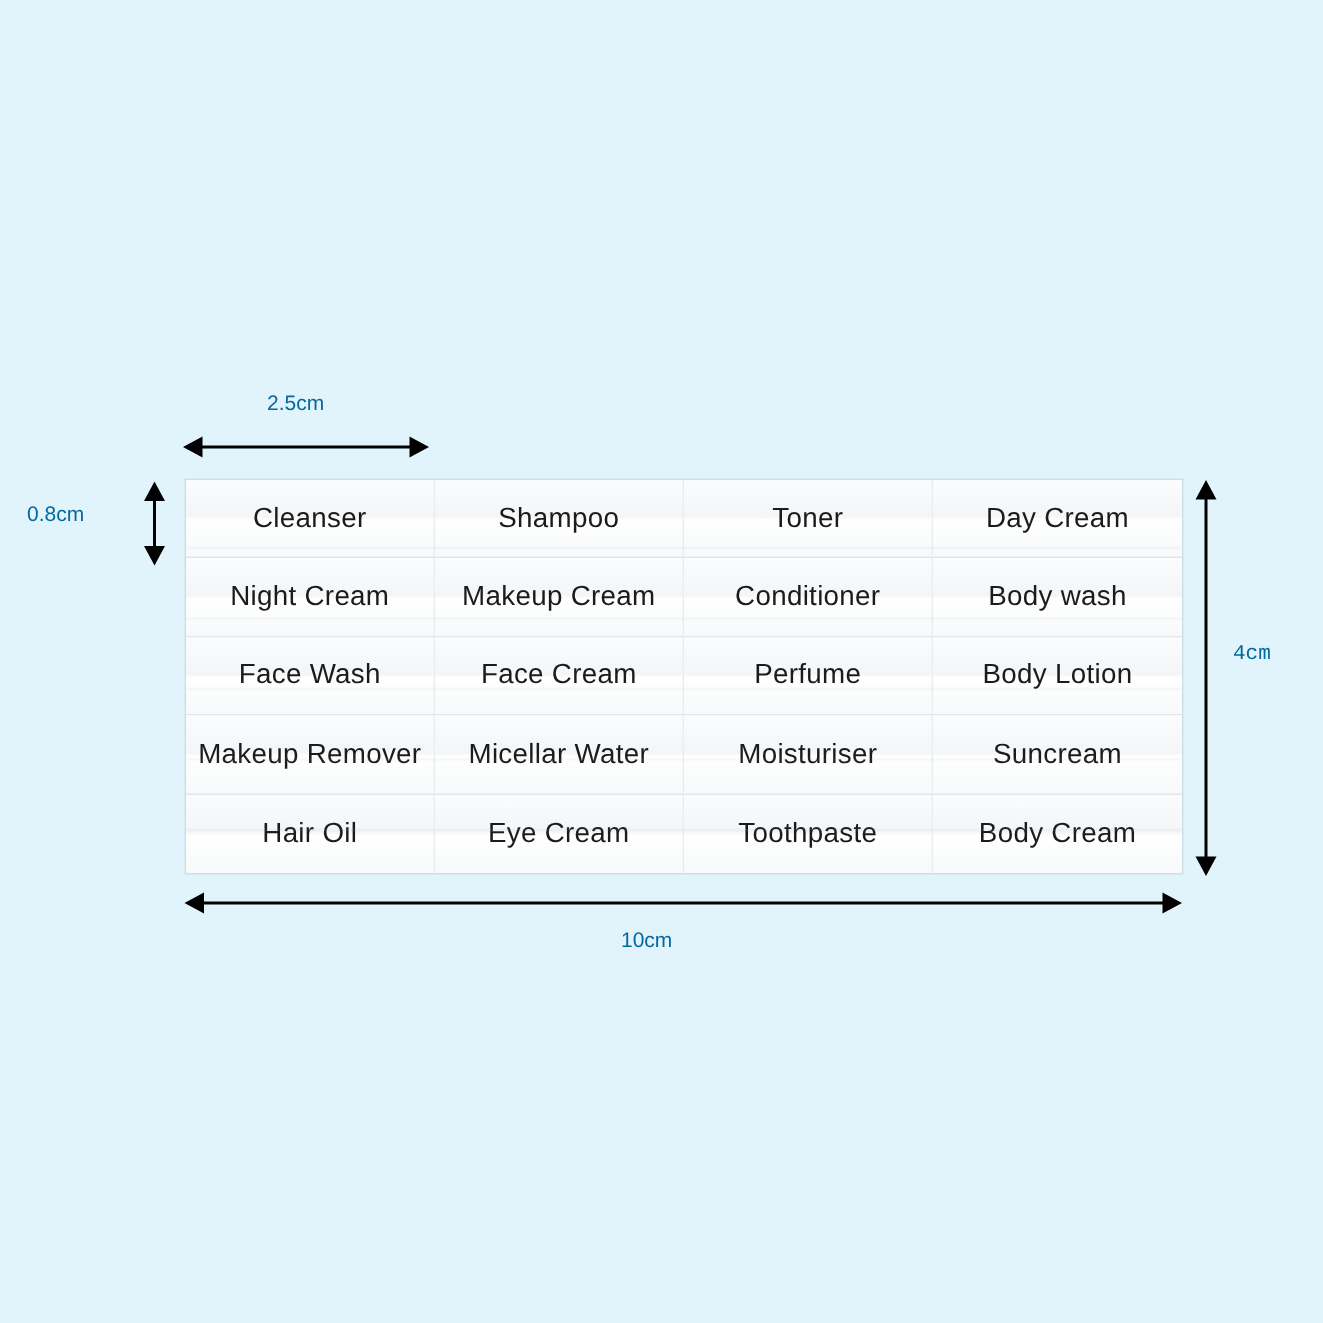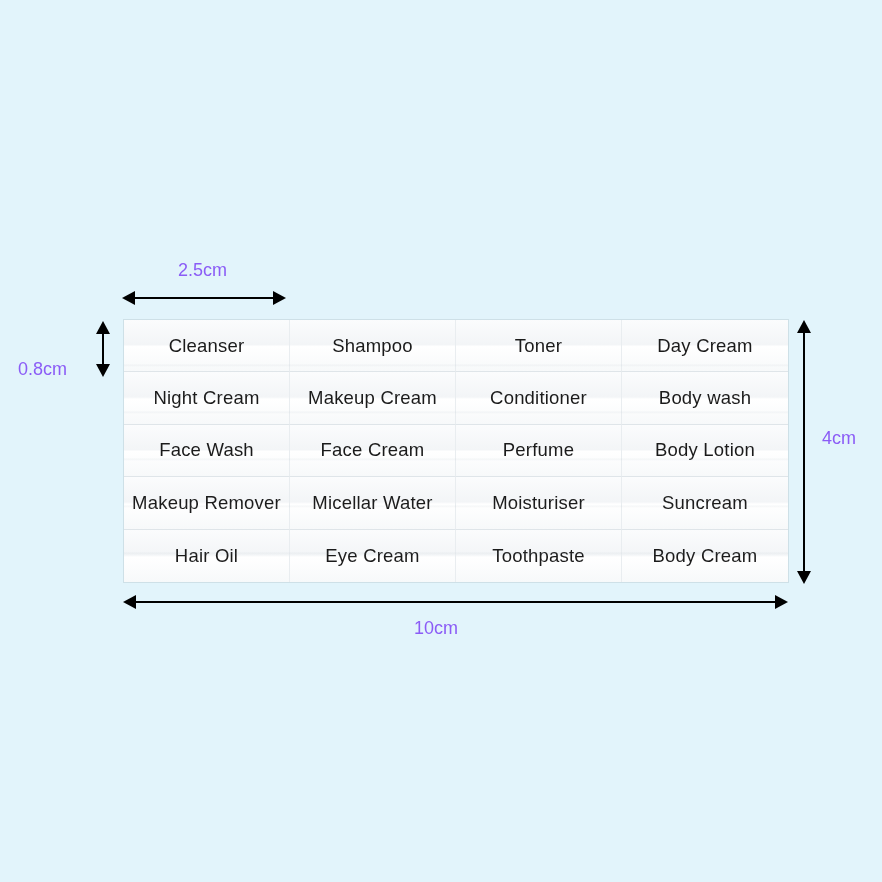--- a/index.html
+++ b/index.html
@@ -61,22 +61,22 @@
         rgba(255,255,255,0.0) 0px,
         rgba(255,255,255,0.0) 44px,
         rgba(160,175,185,0.10) 45px,
         rgba(255,255,255,0.0) 47px
       );
   }
 
   
   .dim-label {
     position: absolute;
-    color: #8b5cf6;
-    font-size: 18px;
+    color: #0369a1;
+    font-size: 14px;
     white-space: nowrap;
   }
 
   .arrow-line {
     position: absolute;
     background: #000;
   }
   .arrow-h { height: 2px; }
   .arrow-v { width: 2px; }
 
@@ -176,26 +176,26 @@
     <div class="cell edge-right edge-bottom">
         <span class="txt">Body Cream</span>
       </div>
   </div>
 
   <div class="dim-label" style="left:178px; top:260px;">2.5cm</div>
   <div class="arrow-line arrow-h" style="left:131px; top:297px; width:145px;"></div>
   <div class="head head-left" style="left:122px; top:291px;"></div>
   <div class="head head-right" style="left:273px; top:291px;"></div>
 
-  <div class="dim-label" style="left:18px; top:334px;margin-top:25px;">0.8cm</div>
+  <div class="dim-label" style="left:18px; top:334px;">0.8cm</div>
   <div class="arrow-line arrow-v" style="left:102px; top:331px; height:36px;"></div>
   <div class="head head-up" style="left:96px; top:321px;"></div>
   <div class="head head-down" style="left:96px; top:364px;"></div>
 
-  <div class="dim-label" style="left:822px; top:428px;">4cm</div>
+  <div class="dim-label" style="left:822px; top:428px;font-family:Liberation Mono, monospace;">4cm</div>
   <div class="arrow-line arrow-v" style="left:803px; top:331px; height:243px;"></div>
   <div class="head head-up" style="left:797px; top:320px;"></div>
   <div class="head head-down" style="left:797px; top:571px;"></div>
 
   <div class="arrow-line arrow-h" style="left:133px; top:601px; width:645px;"></div>
   <div class="head head-left" style="left:123px; top:595px;"></div>
   <div class="head head-right" style="left:775px; top:595px;"></div>
   <div class="dim-label" style="left:414px; top:618px;">10cm</div>
 
 </div>

